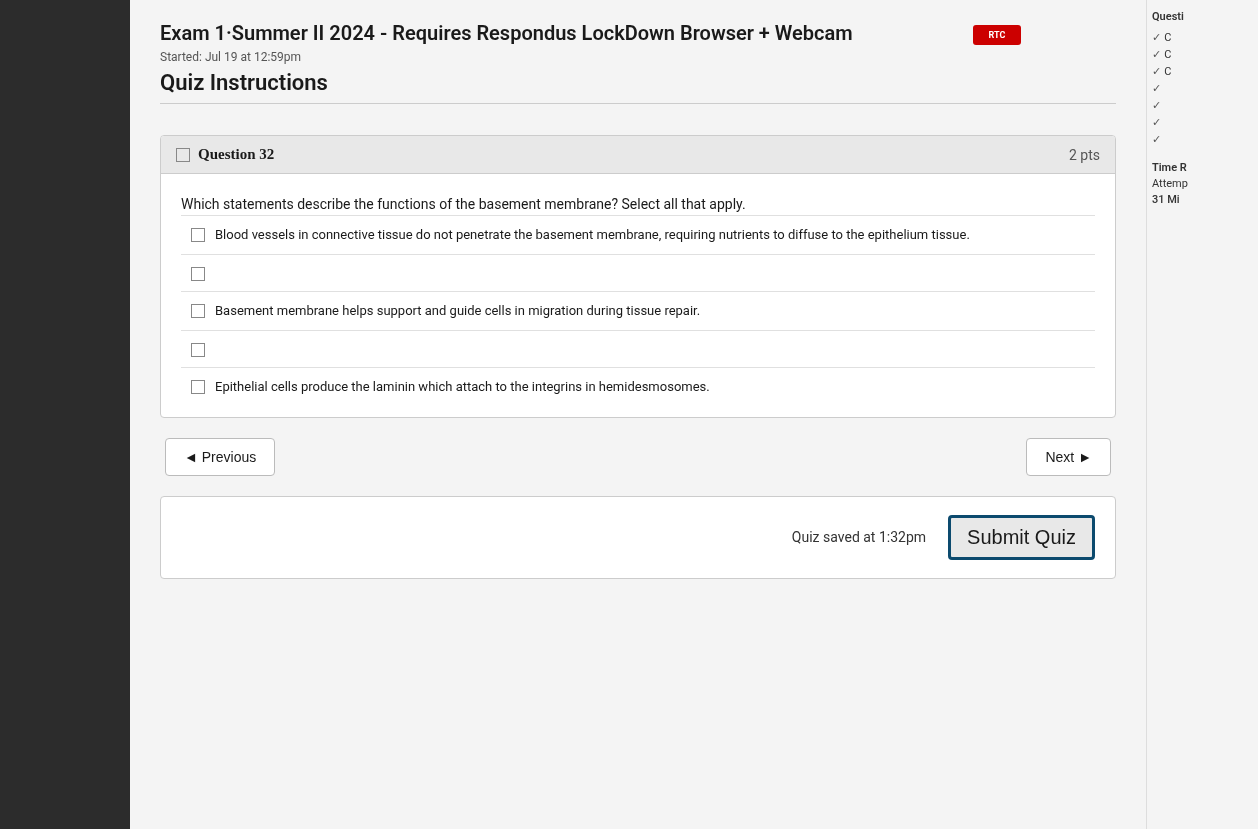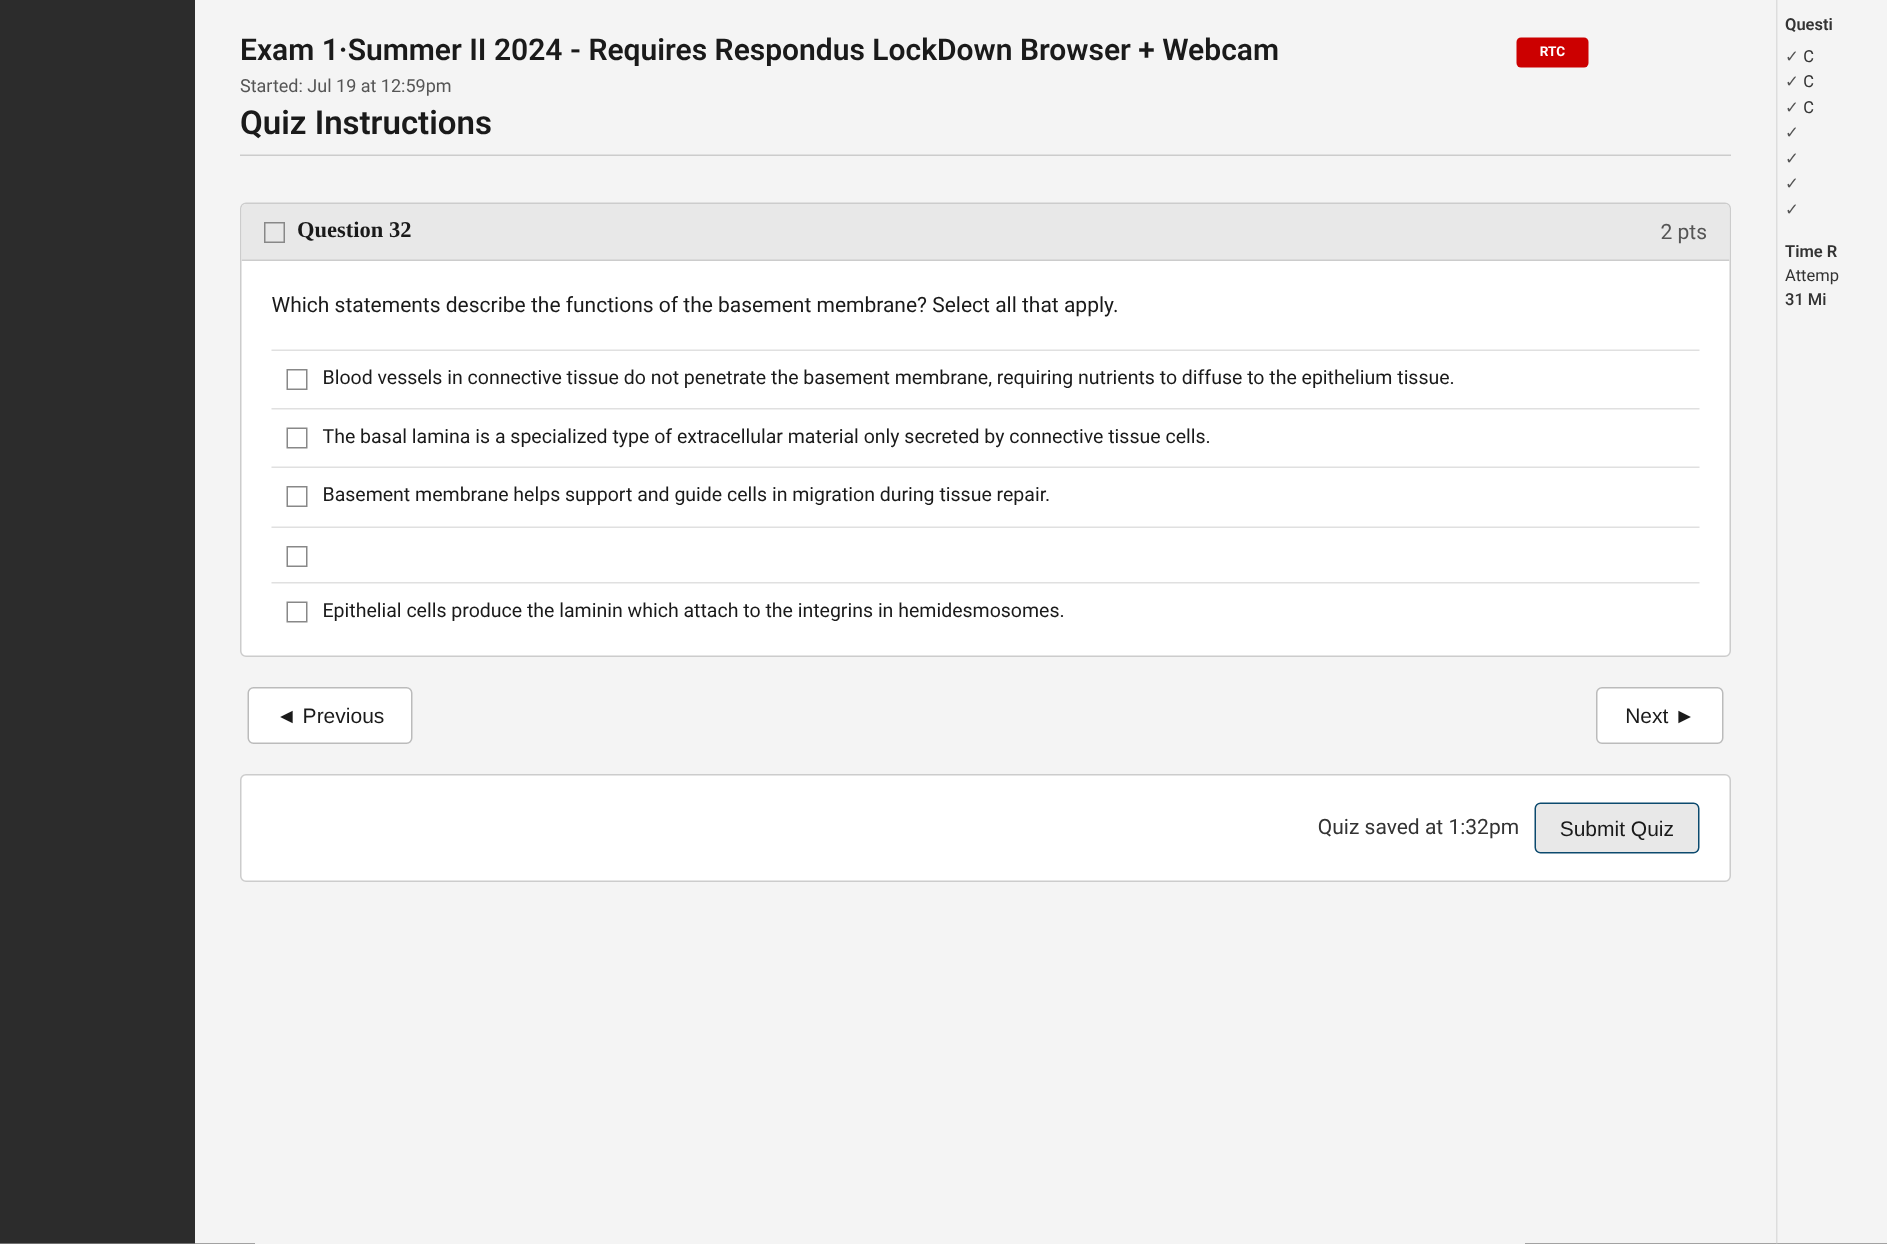--- a/index.html
+++ b/index.html
@@ -26,21 +26,21 @@
 
     .main-content {
       flex: 1;
       background-color: #f4f4f4;
       height: 100%;
       overflow-y: auto;
       padding: 20px 30px;
     }
 
     .right-sidebar {
-      width: 74px;
+      width: 112px;
       background-color: #f4f4f4;
       height: 100%;
       padding: 10px 5px;
       border-left: 1px solid #ddd;
       flex-shrink: 0;
     }
 
     .exam-title {
       font-size: 20px;
       font-weight: 600;
@@ -93,21 +93,20 @@
       color: #555;
     }
 
     .question-body {
       padding: 20px 20px 10px 20px;
     }
 
     .question-text {
       font-size: 14px;
       color: #1a1a1a;
-      margin-bottom: 18px;
       line-height: 1.5;
     }
 
     .answer-option {
       display: flex;
       align-items: flex-start;
       padding: 10px 10px;
       border-top: 1px solid #e0e0e0;
       cursor: pointer;
     }
@@ -165,27 +164,28 @@
       gap: 10px;
     }
 
     .quiz-saved-text {
       font-size: 14px;
       color: #333;
     }
 
     .submit-btn {
       background-color: #e8e8e8;
-      border: 1px solid #0c4a6e;
+      border: 3px solid #0c4a6e;
       border-radius: 4px;
       padding: 8px 16px;
-      font-size: 14px;
+      font-size: 20px;
       color: #1a1a1a;
       cursor: pointer;
       font-weight: 500;
+      margin-left: 12px;
     }
 
     .right-sidebar-title {
       font-size: 11px;
       font-weight: 600;
       color: #333;
       margin-bottom: 8px;
     }
 
     .sidebar-check-item {
@@ -280,21 +280,20 @@
     <div class="question-body">
       <div class="question-text">Which statements describe the functions of the basement membrane? Select all that apply.</div>
 
       <div class="answer-options">
         <div class="answer-option">
           <div class="answer-checkbox"></div>
           <span class="answer-text">Blood vessels in connective tissue do not penetrate the basement membrane, requiring nutrients to diffuse to the epithelium tissue.</span>
         </div>
         <div class="answer-option">
           <div class="answer-checkbox"></div>
-          <span class="answer-text">The basal lamina is a specialized type of extracellular material only secreted by connective tissue cells.</span>
         </div>
         <div class="answer-option">
           <div class="answer-checkbox"></div>
           <span class="answer-text">Basement membrane helps support and guide cells in migration during tissue repair.</span>
         </div>
         <div class="answer-option">
           <div class="answer-checkbox"></div>
         </div>
         <div class="answer-option">
           <div class="answer-checkbox"></div>

